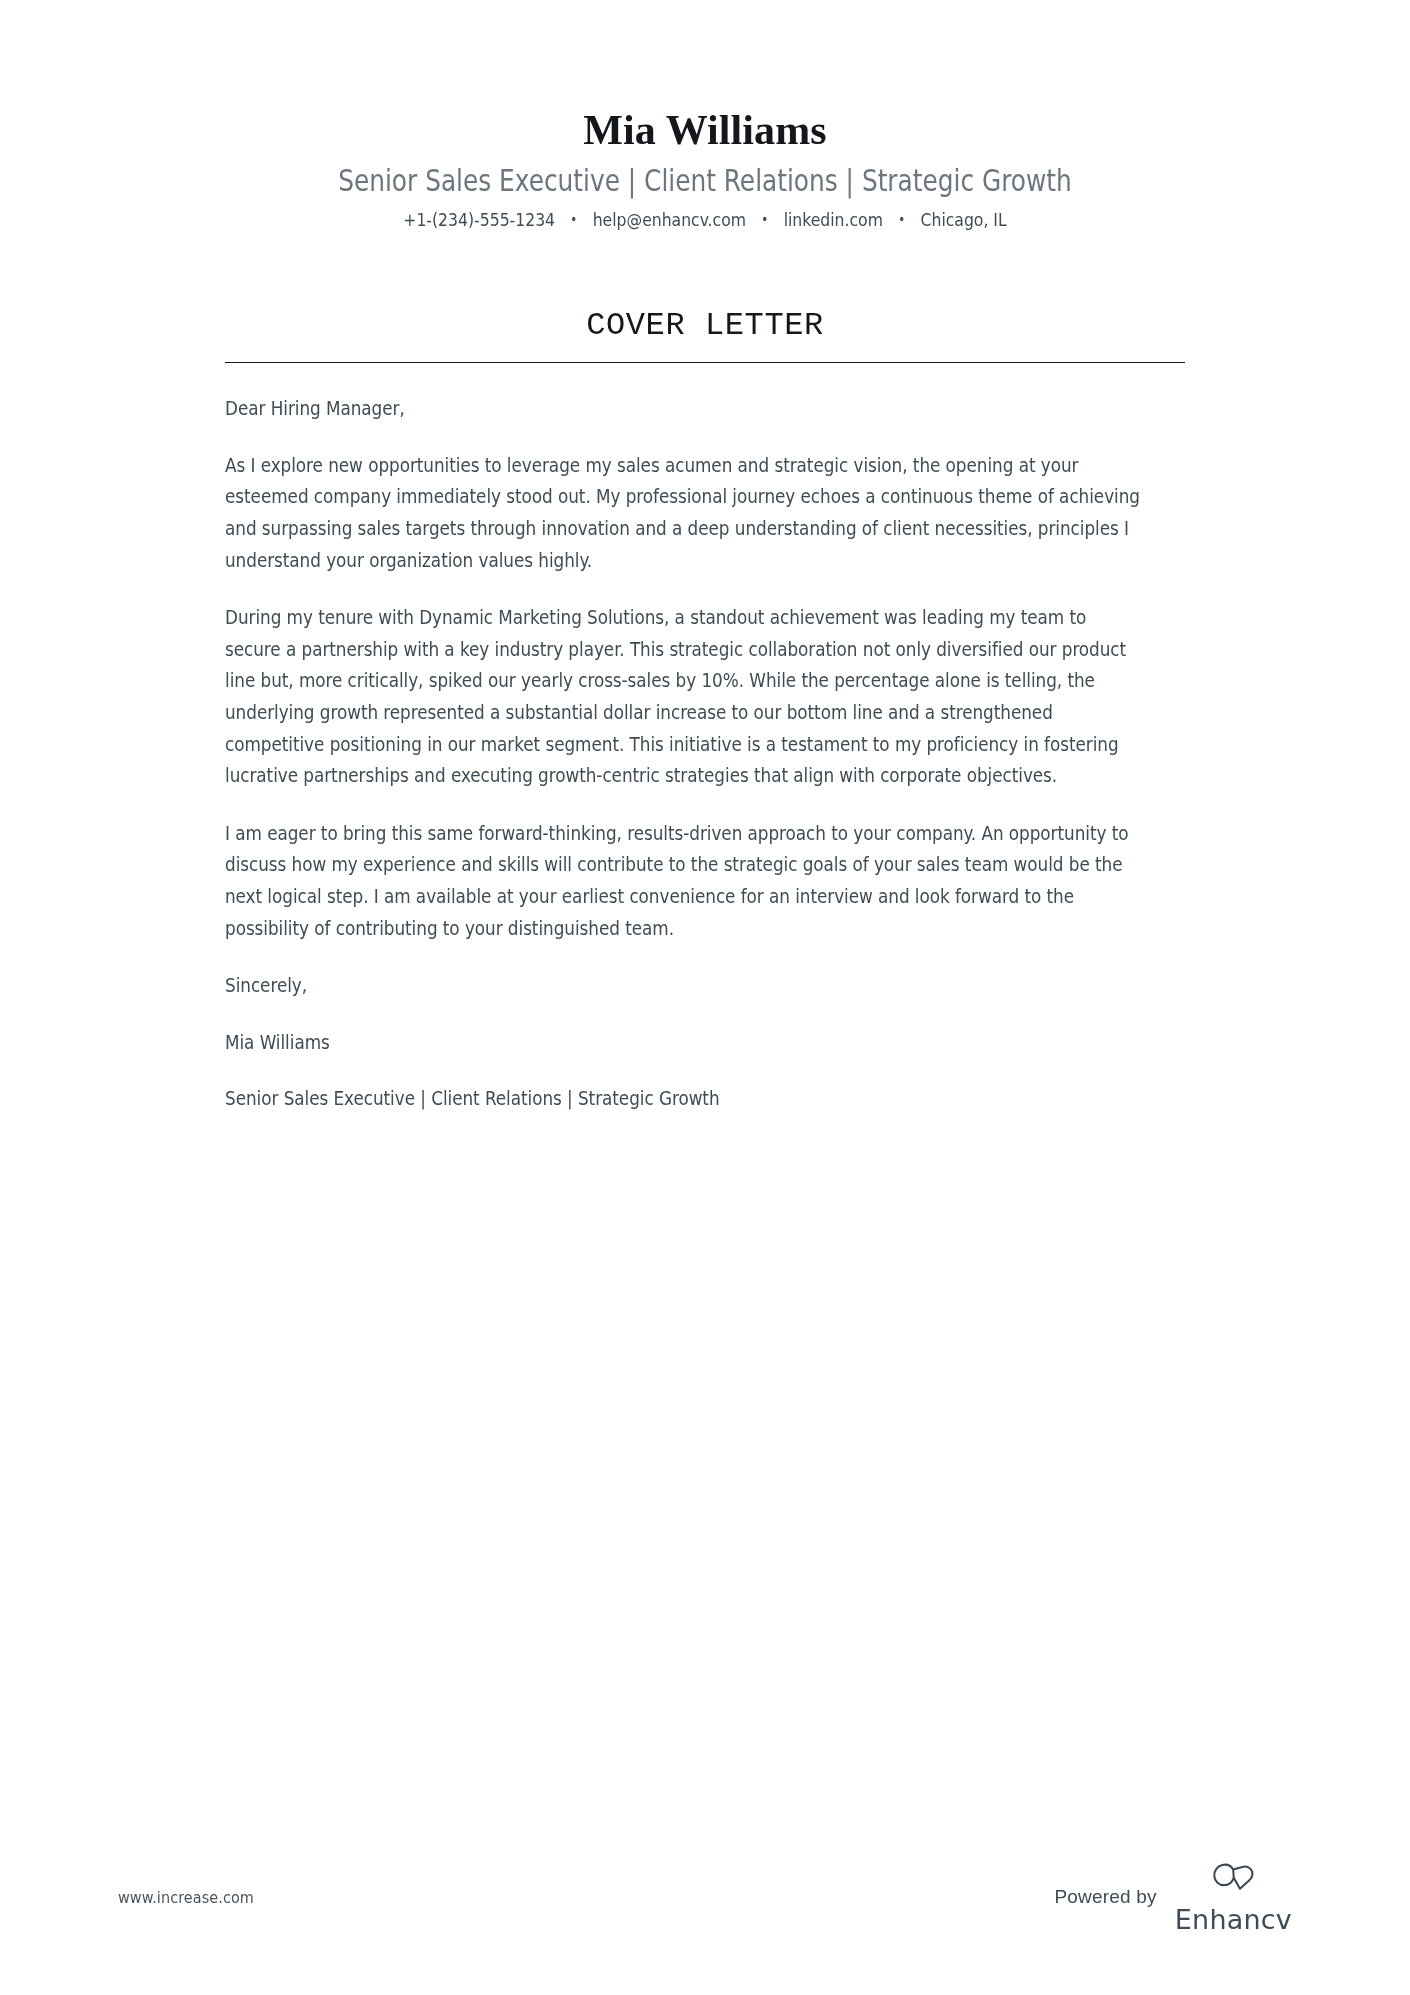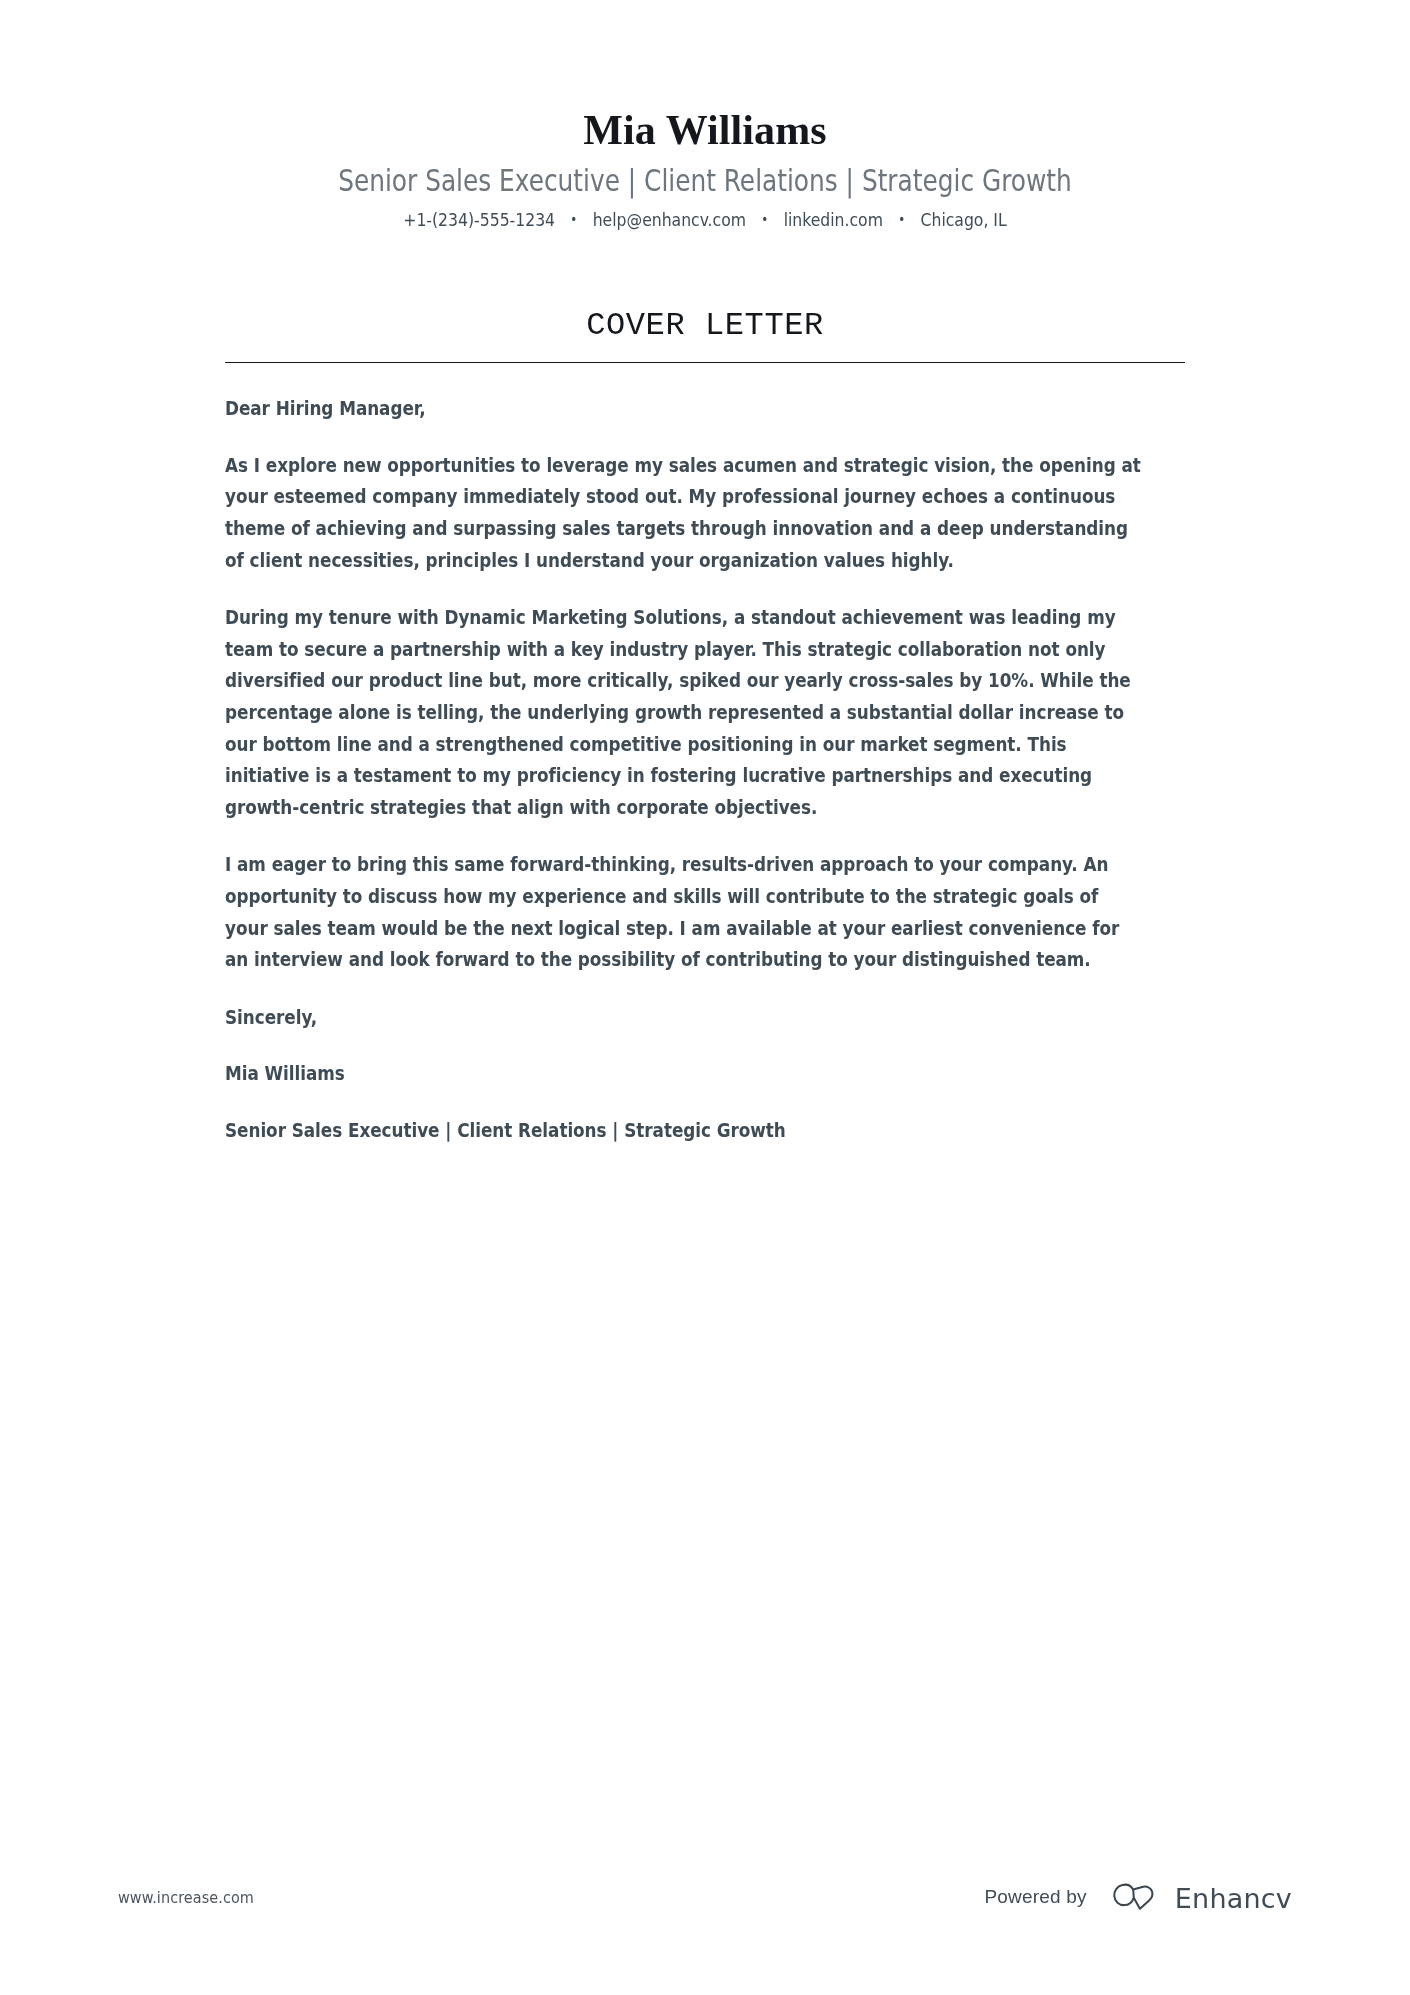--- a/index.html
+++ b/index.html
@@ -89,21 +89,20 @@
     width: 100%;
   }
 
   
   .letter-body {
     margin: 8px auto;
     width: 1210px;
     padding: 0 125px;
     box-sizing: border-box;
     margin-top: 30px;
-    font-weight: bold;
   }
   .para {
     font-family: "DejaVu Sans Condensed", "Liberation Sans Narrow", "Liberation Sans", sans-serif;
     font-size: 19.6px;
     line-height: 31.6px;
     color: #3f4c55;
     margin: 0 0 26px 0;
     text-align: left;
     transform: scaleX(0.955);
     transform-origin: left center;
@@ -140,22 +139,23 @@
     gap: 18px;
   }
   .powered-by {
     font-family: Liberation Sans, sans-serif;
     font-size: 19px;
     color: #3f4c55;
     letter-spacing: 0.2px;
   }
   .brand-lockup {
     display: flex;
-    align-items: flex-end;
+    align-items: center;
     gap: 14px;
+    flex-direction: column;
   }
   .brand-mark {
     width: 56px;
     height: 30px;
     display: block;
   }
   .brand-word {
     font-family: "DejaVu Sans", sans-serif;
     font-size: 27px;
     color: #3f4c55;

